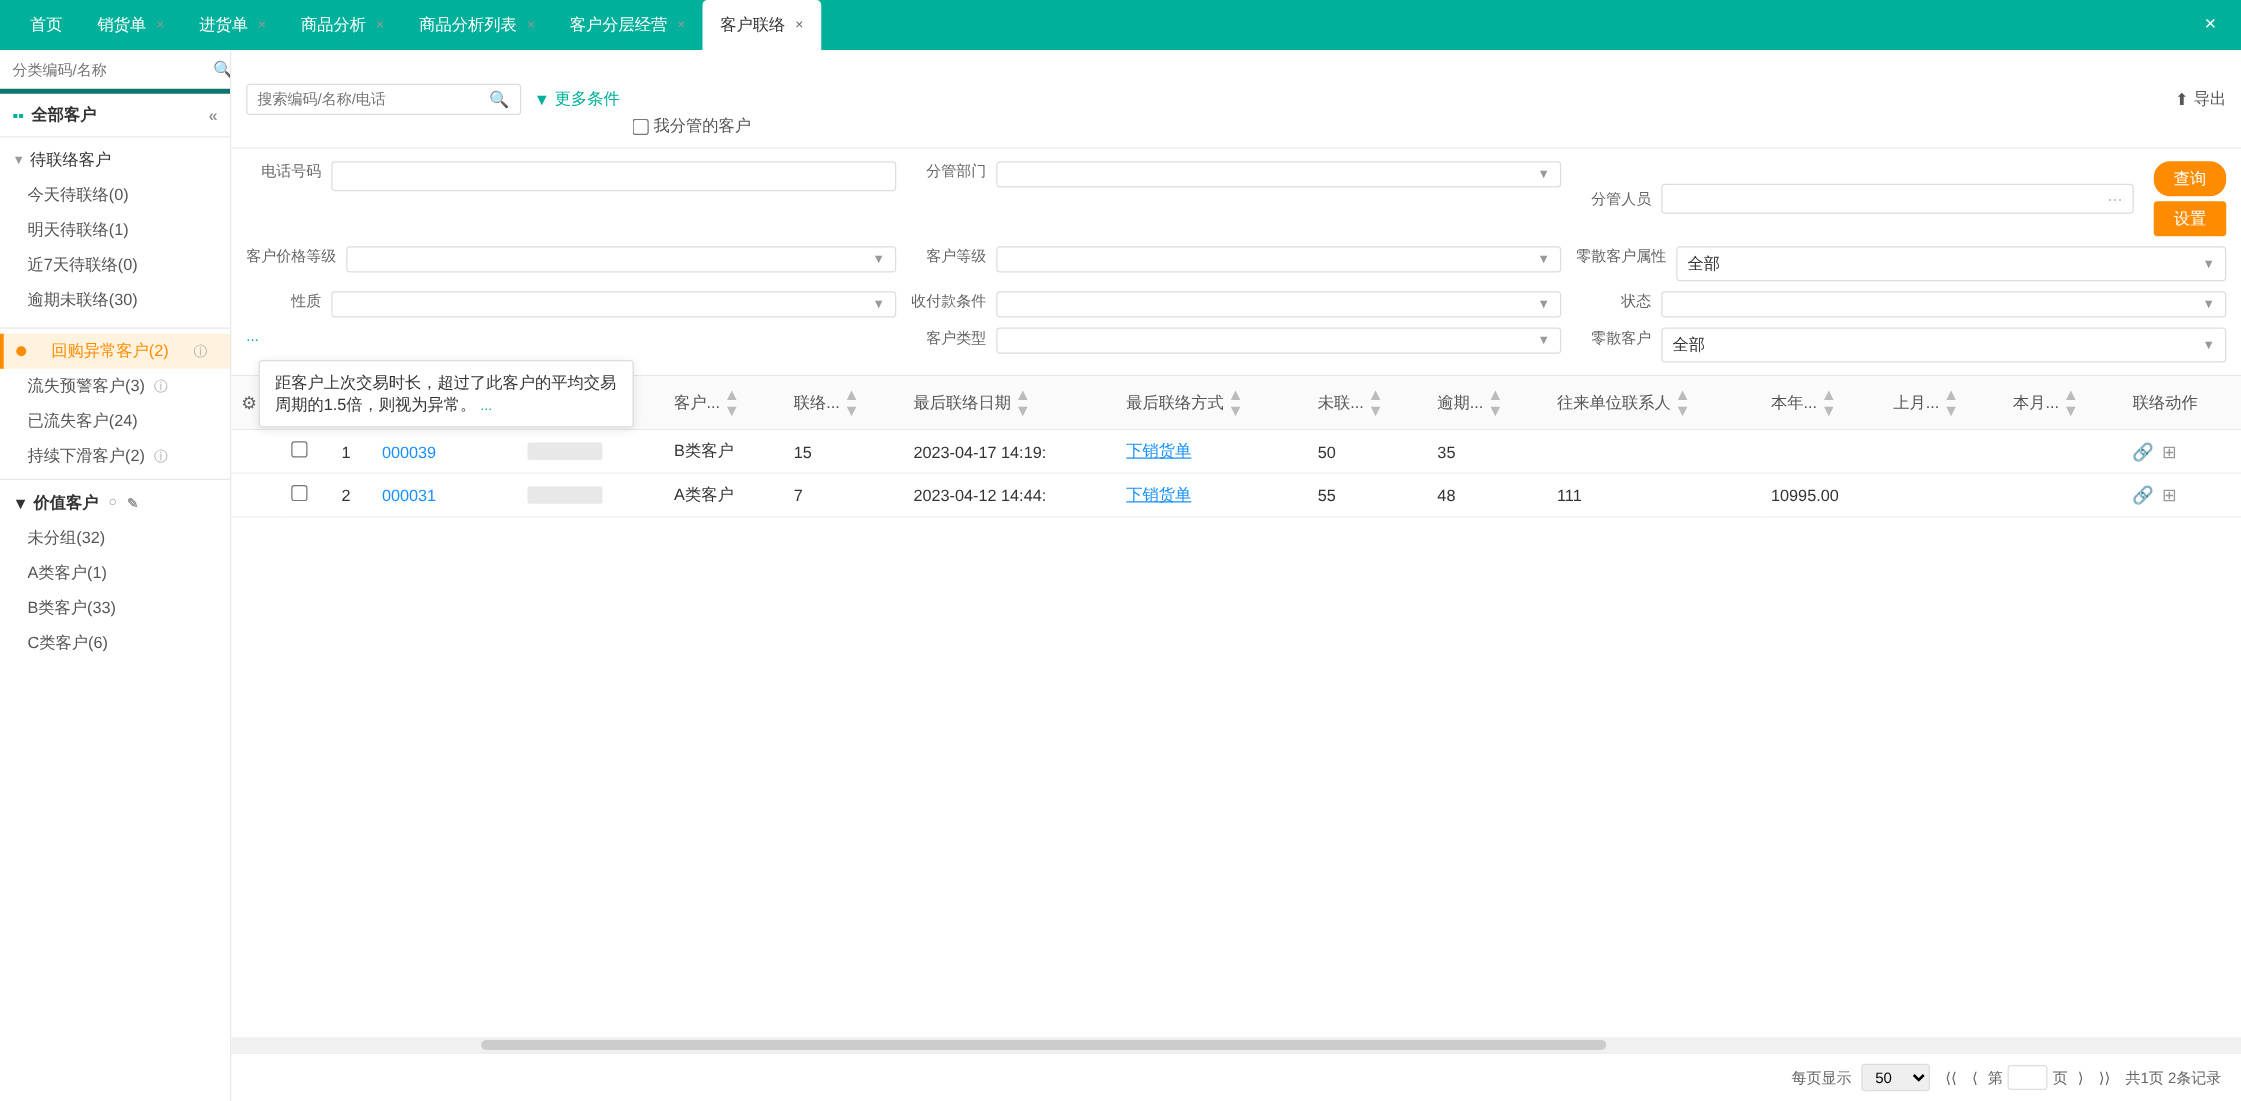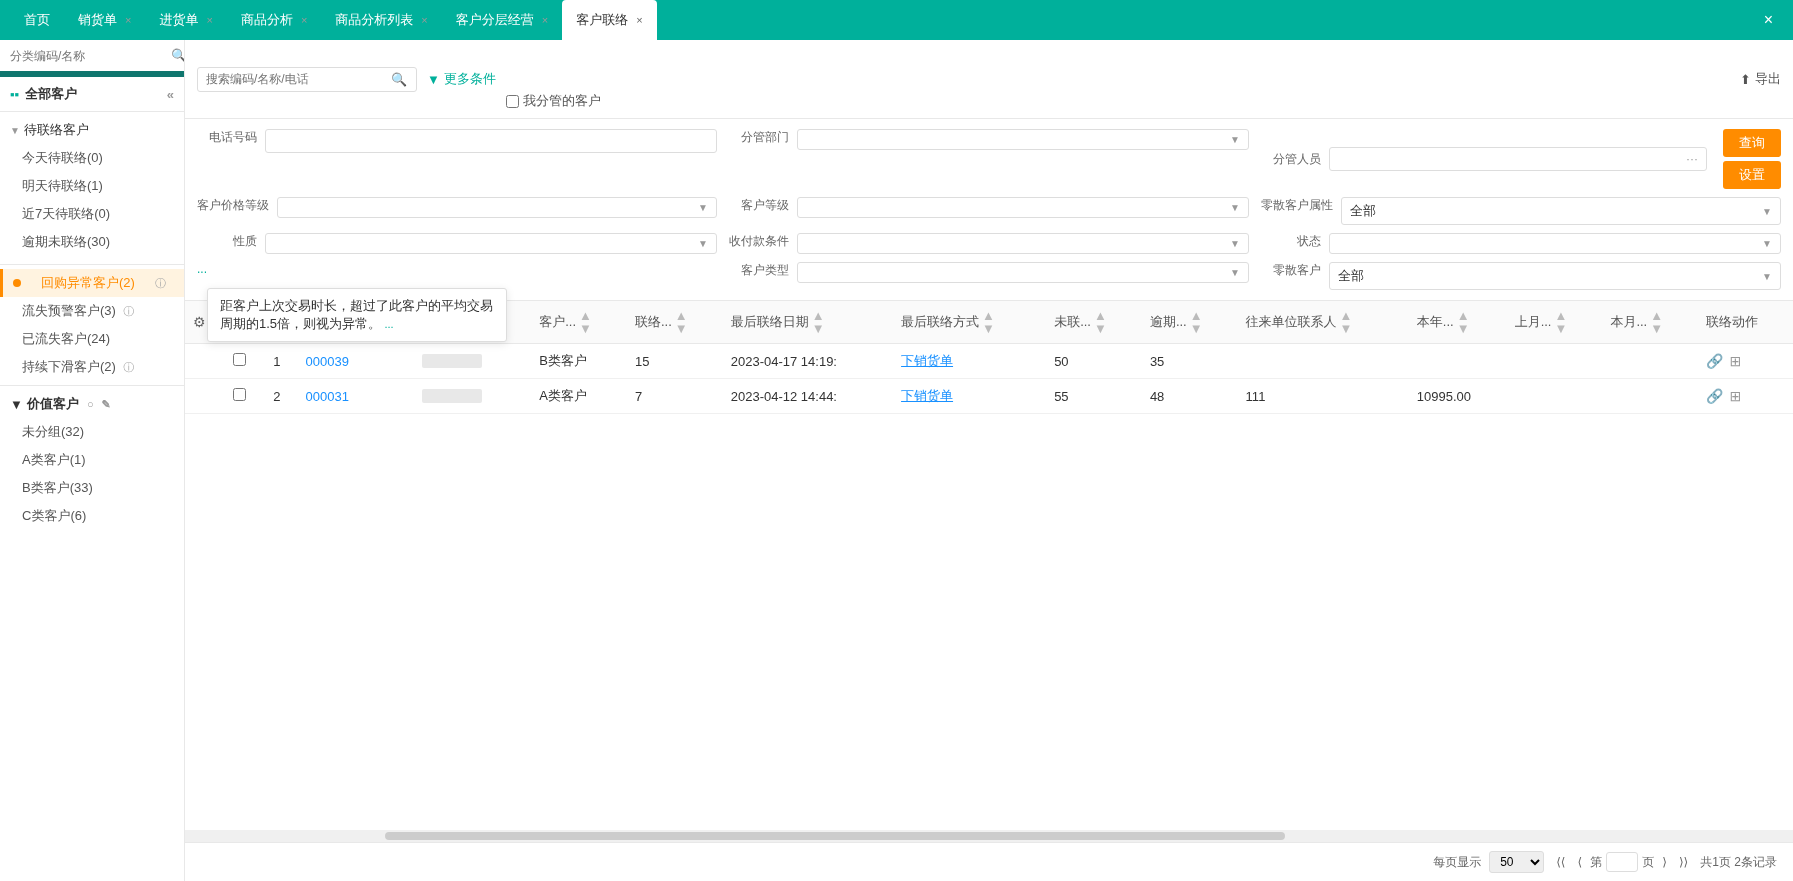--- a/index.html
+++ b/index.html
@@ -23,21 +23,21 @@
 
     
     .main-layout { display: flex; height: calc(881px - 40px); }
 
     
     .sidebar {
       width: 185px; background: white; border-right: 1px solid #e8e8e8;
       display: flex; flex-direction: column; overflow-y: auto; flex-shrink: 0;
     }
     .sidebar-search {
-      display: flex; align-items: center; padding: 8px 10px; border-bottom: 6px solid #0f766e; gap: 6px;
+      display: flex; align-items: center; padding: 8px 10px; border-bottom: 4px solid #0f766e; gap: 6px;
     }
     .sidebar-search input {
       flex: 1; border: none; outline: none; font-size: 12px; color: #666;
     }
     .sidebar-header {
       display: flex; align-items: center; padding: 8px 10px; font-weight: bold; color: #333;
       gap: 6px; border-bottom: 1px solid #e8e8e8;
     }
     .sidebar-header .collapse-btn { margin-left: auto; color: #999; cursor: pointer; }
     .sidebar-group { padding: 4px 0; }
@@ -90,21 +90,21 @@
       flex: 1; border: 1px solid #ddd; border-radius: 3px; padding: 4px 8px;
       font-size: 12px; display: flex; align-items: center; justify-content: space-between;
       cursor: pointer; background: white; color: #333; min-width: 0;
     }
     .filter-select .arrow { color: #999; font-size: 10px; }
     .filter-input {
       flex: 1; border: 1px solid #ddd; border-radius: 3px; padding: 4px 8px;
       font-size: 12px; outline: none; min-width: 0;
     }
     .btn-query {
-      background: #ff8c00; color: white; border: none; border-radius: 3px;
+      background: #ff8c00; color: white; border: none; border-radius: 13px;
       padding: 5px 16px; cursor: pointer; font-size: 13px;
     }
     .btn-settings {
       background: #ff8c00; color: white; border: none; border-radius: 3px;
       padding: 5px 16px; cursor: pointer; font-size: 13px;
     }
     .filter-more-btn { color: #00b09b; cursor: pointer; font-size: 12px; }
 
     
     .table-area { flex: 1; overflow: auto; background: white; margin: 0; }

